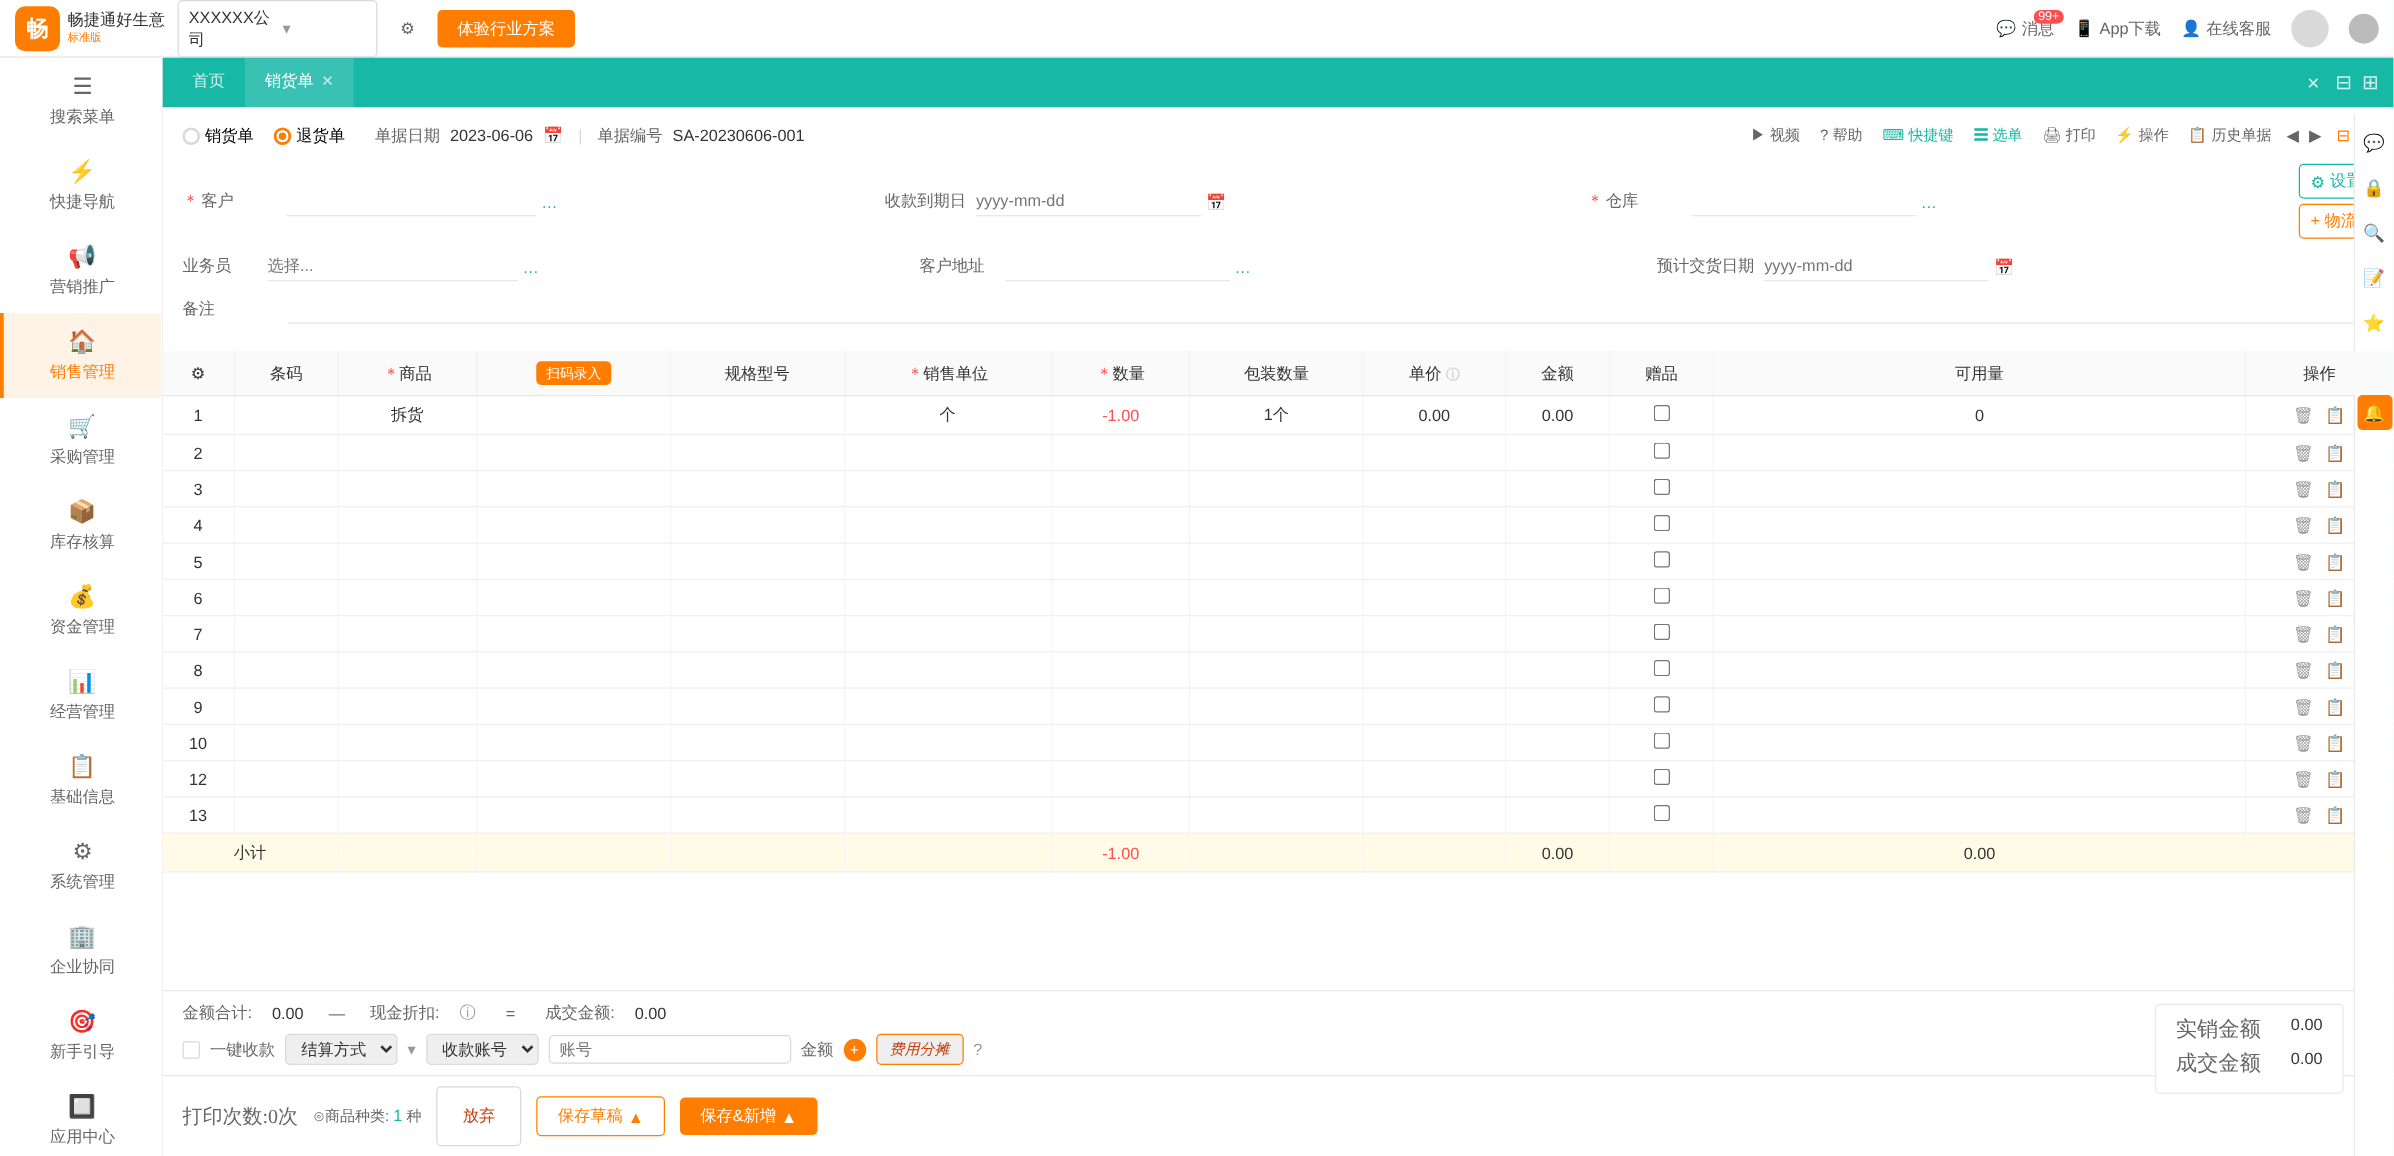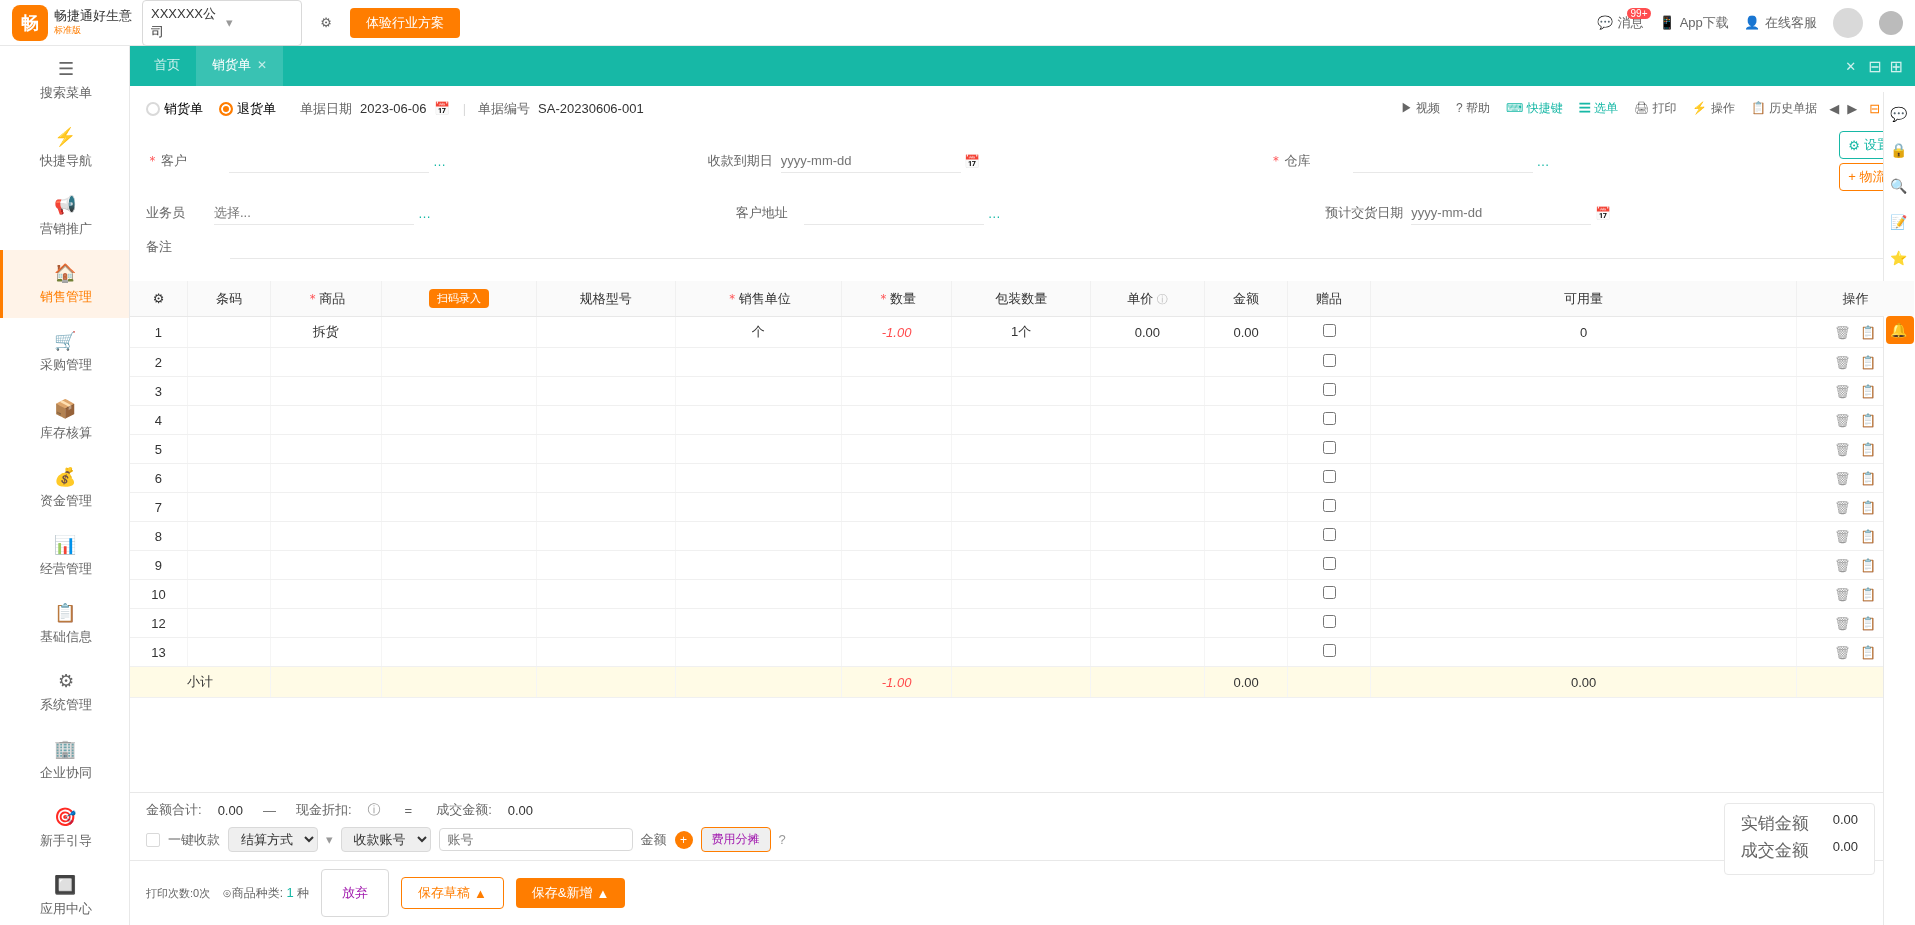--- a/index.html
+++ b/index.html
@@ -323,21 +323,21 @@
       background: #fafafa;
       z-index: 1;
     }
     td {
       padding: 6px;
       text-align: center;
       border-bottom: 1px solid #f0f0f0;
       border-right: 1px solid #f5f5f5;
       color: #333;
     }
-    .td-num { color: #ff4d4f; font-style: italic; }
+    .td-num { color: #ff4d4f; }
     .scan-btn {
       background: #ff7d00;
       color: #fff;
       border: none;
       border-radius: 4px;
       padding: 2px 8px;
       cursor: pointer;
       font-size: 11px;
     }
 
@@ -393,25 +393,26 @@
       width: 18px;
       height: 18px;
       cursor: pointer;
       font-size: 12px;
       display: flex;
       align-items: center;
       justify-content: center;
     }
     .fee-btn {
       border: 1px solid #ff7d00;
-      color: #a21caf;
+      color: #c2410c;
       border-radius: 4px;
       padding: 3px 10px;
       cursor: pointer;
       font-size: 12px;
+      font-style: italic;
     }
     .help-icon { color: #999; cursor: pointer; }
 
     
     .footer-bar {
       background: #fff;
       border-top: 1px solid #e8e8e8;
       padding: 8px 16px;
       display: flex;
       align-items: center;
@@ -425,28 +426,28 @@
     }
     .footer-item { color: #666; font-size: 12px; }
     .footer-item span { color: #333; font-weight: 500; }
     .footer-item .highlight { color: #ff4d4f; }
 
     .footer-actions {
       display: flex;
       align-items: center;
       gap: 12px;
     }
-    .print-info { color: #666; font-size: 11px; }
+    .print-info { color: #666; font-size: 16px; font-family: Liberation Serif, serif; }
     .goods-type { color: #666; font-size: 12px; }
     .goods-type span { color: #17b8a6; cursor: pointer; }
 
     .discard-btn {
       border: 1px solid #d9d9d9;
       background: #fff;
-      color: #a21caf;
+      color: #c2410c;
       border-radius: 4px;
       padding: 14px 20px;
       cursor: pointer;
     }
     .save-draft-btn {
       border: 1px solid #ff7d00;
       background: #fff;
       color: #ff7d00;
       border-radius: 4px;
       padding: 6px 16px;

